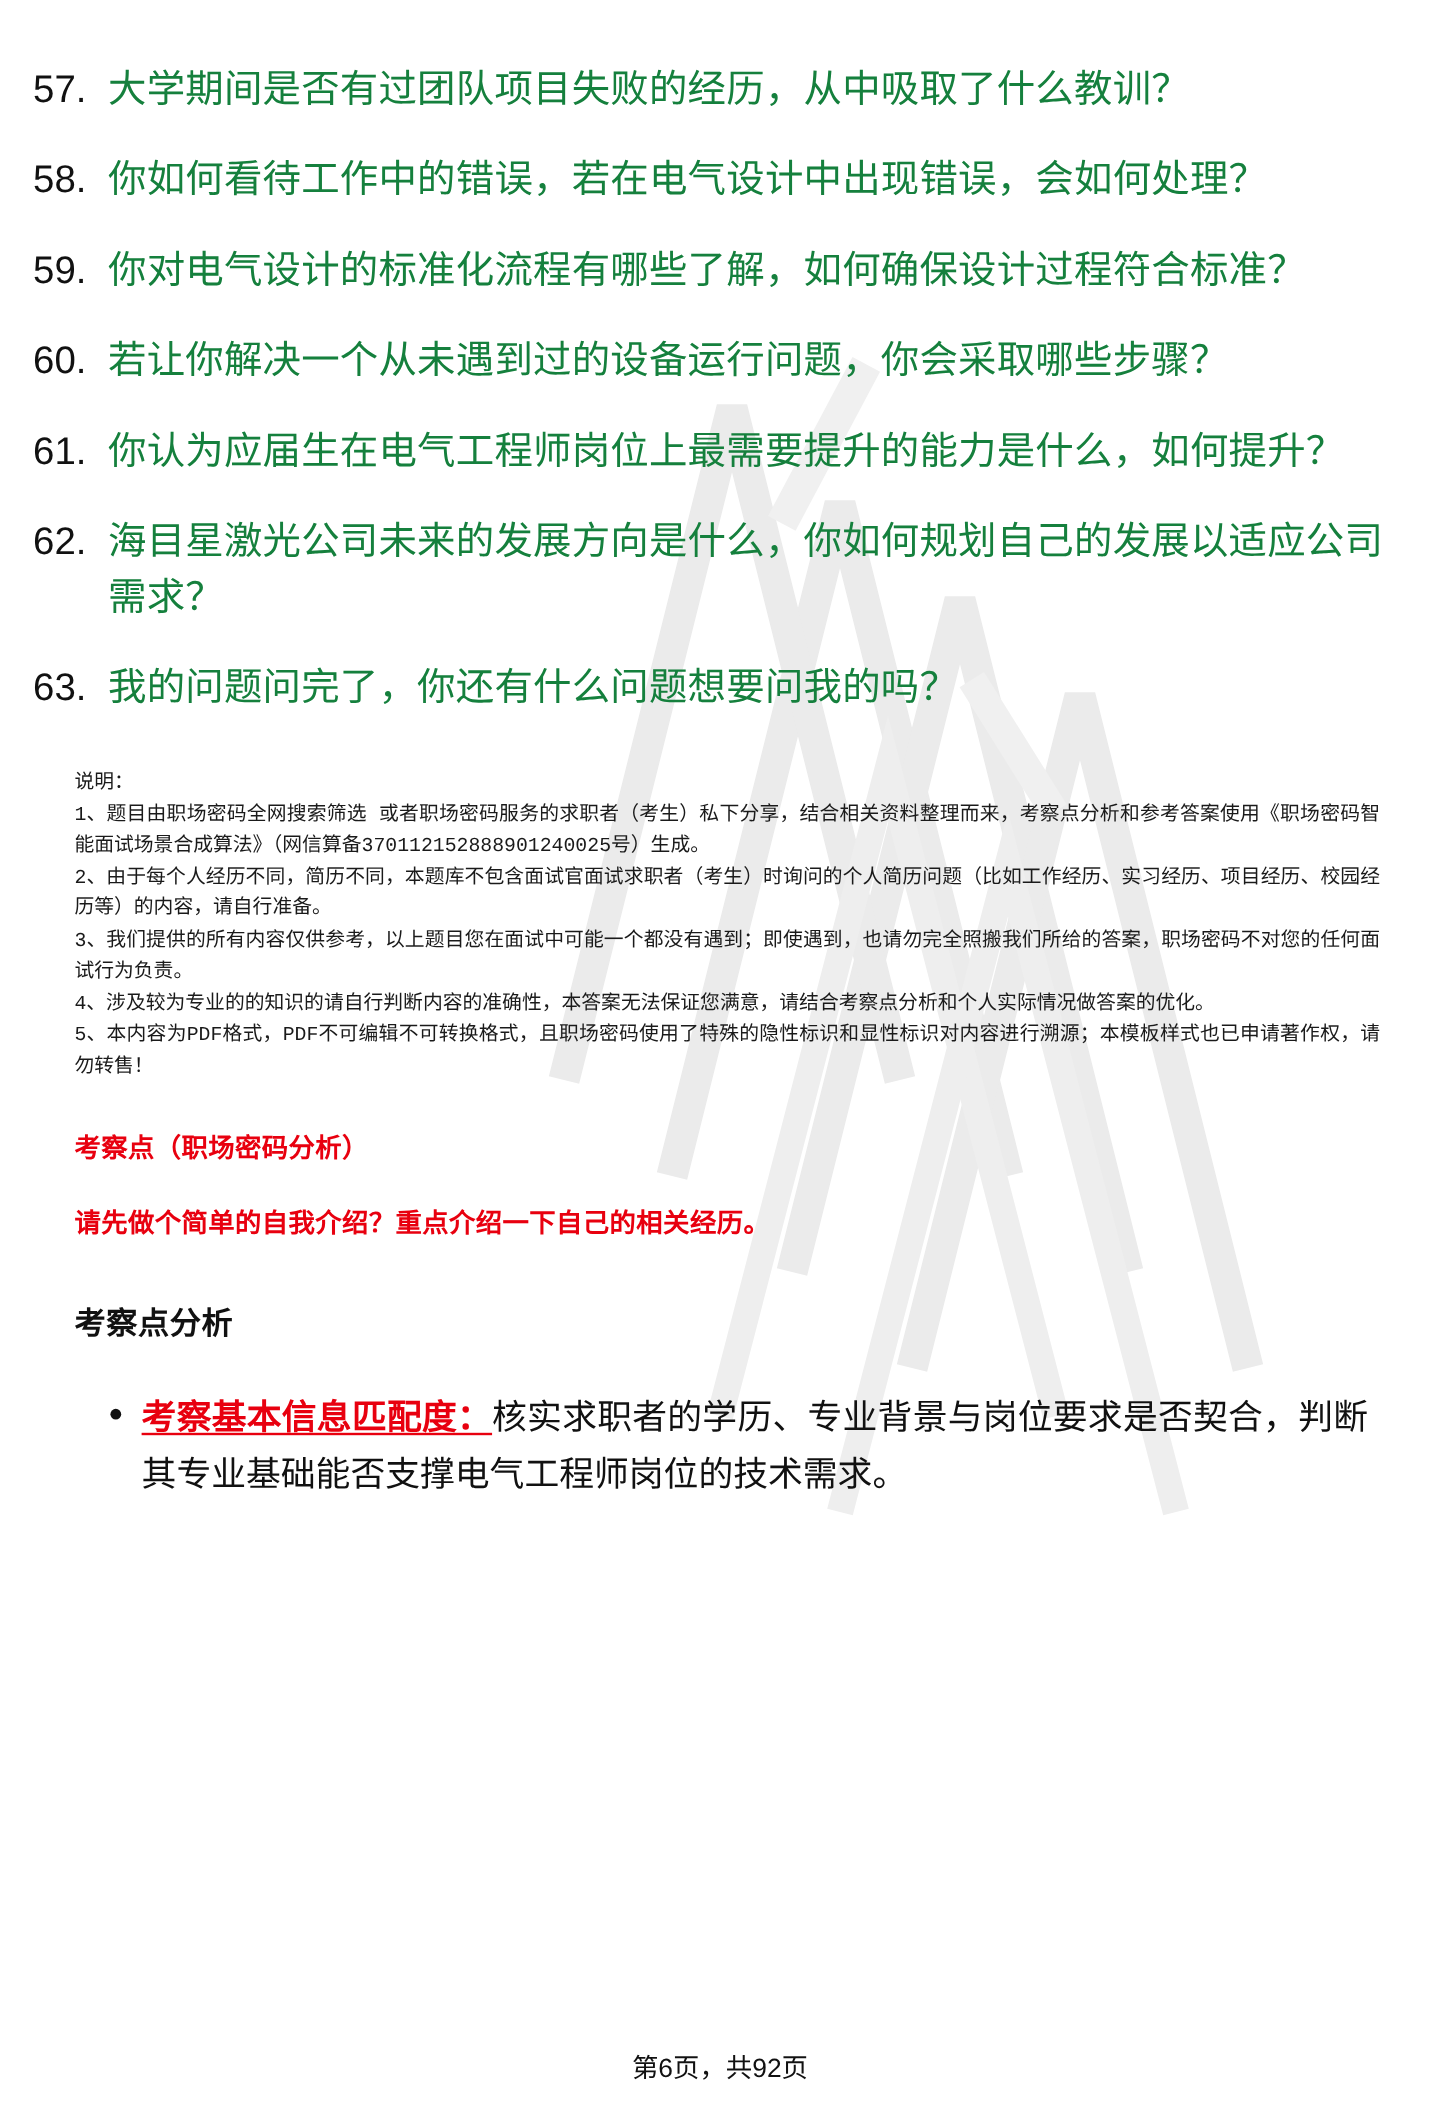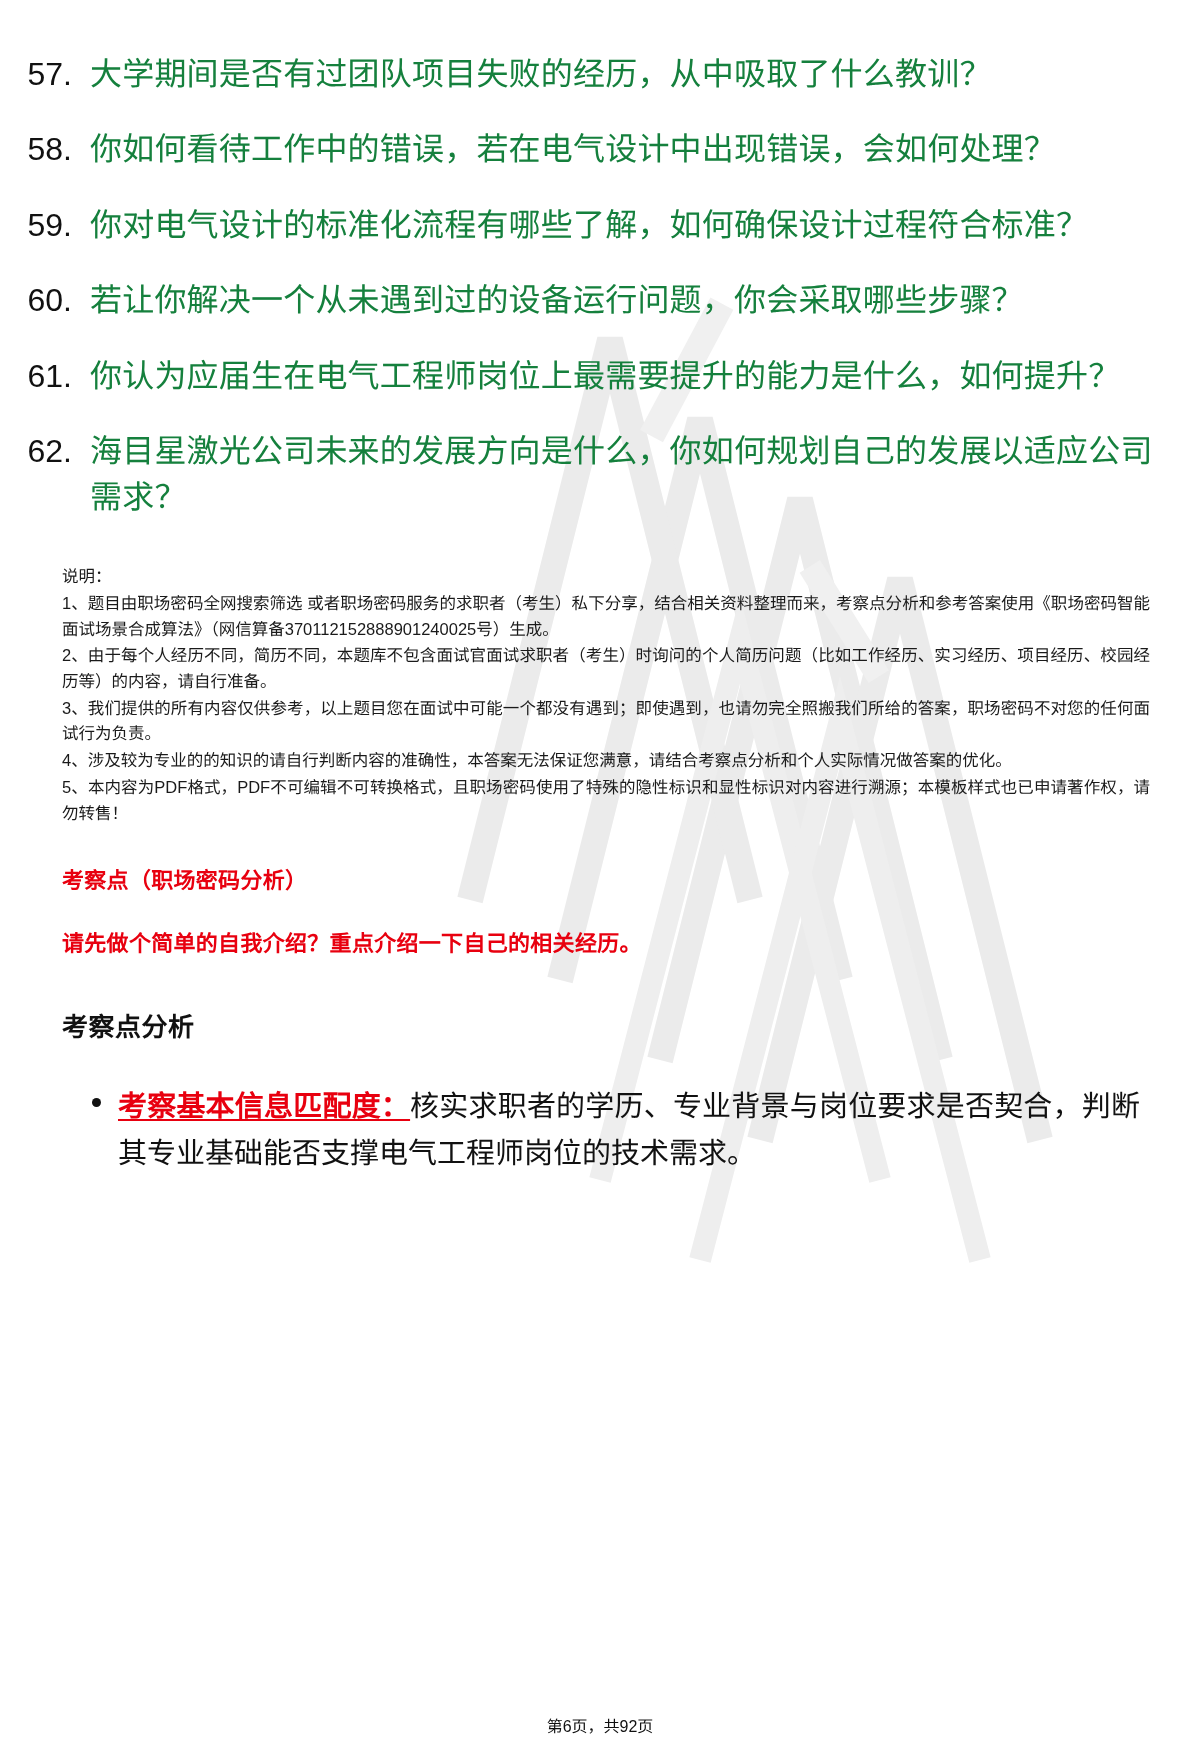--- a/index.html
+++ b/index.html
@@ -73,20 +73,21 @@
     margin: 44px 0 0 0;
     padding: 0 50px 0 62px;
     font-size: 16.5px;
     line-height: 1.56;
     color: #1a1a1a;
   }
   .notes p {
     margin: 0 0 1px 0;
     text-align: justify;
     text-justify: inter-ideograph;
+    font-family: Liberation Mono, monospace;
   }
 
   
   .red-heading {
     margin: 30px 0 0 62px;
     font-size: 22px;
     font-weight: bold;
     color: #e8000f;
     line-height: 1.5;
     letter-spacing: 0.3px;
@@ -135,21 +136,21 @@
     text-underline-offset: 3px;
   }
 
   
   .footer {
     position: absolute;
     left: 0;
     right: 0;
     bottom: 18px;
     text-align: center;
-    font-size: 16px;
+    font-size: 22px;
     color: #111;
     z-index: 2;
   }
 </style>
 </head>
 <body>
 
 <div id="page">
 
   <div id="watermark">
@@ -191,20 +192,24 @@
         <span class="qtext">若让你解决一个从未遇到过的设备运行问题，你会采取哪些步骤？</span>
       </li>
       <li class="qitem">
         <span class="qnum">61.</span>
         <span class="qtext">你认为应届生在电气工程师岗位上最需要提升的能力是什么，如何提升？</span>
       </li>
       <li class="qitem">
         <span class="qnum">62.</span>
         <span class="qtext">海目星激光公司未来的发展方向是什么，你如何规划自己的发展以适应公司需求？</span>
       </li>
+      <li class="qitem">
+        <span class="qnum">63.</span>
+        <span class="qtext">我的问题问完了，你还有什么问题想要问我的吗？</span>
+      </li>
     </ol>
 
     <div class="notes">
       <p>说明：</p>
       <p>1、题目由职场密码全网搜索筛选 或者职场密码服务的求职者（考生）私下分享，结合相关资料整理而来，考察点分析和参考答案使用《职场密码智能面试场景合成算法》（网信算备370112152888901240025号）生成。</p>
       <p>2、由于每个人经历不同，简历不同，本题库不包含面试官面试求职者（考生）时询问的个人简历问题（比如工作经历、实习经历、项目经历、校园经历等）的内容，请自行准备。</p>
       <p>3、我们提供的所有内容仅供参考，以上题目您在面试中可能一个都没有遇到；即使遇到，也请勿完全照搬我们所给的答案，职场密码不对您的任何面试行为负责。</p>
       <p>4、涉及较为专业的的知识的请自行判断内容的准确性，本答案无法保证您满意，请结合考察点分析和个人实际情况做答案的优化。</p>
       <p>5、本内容为PDF格式，PDF不可编辑不可转换格式，且职场密码使用了特殊的隐性标识和显性标识对内容进行溯源；本模板样式也已申请著作权，请勿转售！</p>
     </div>

